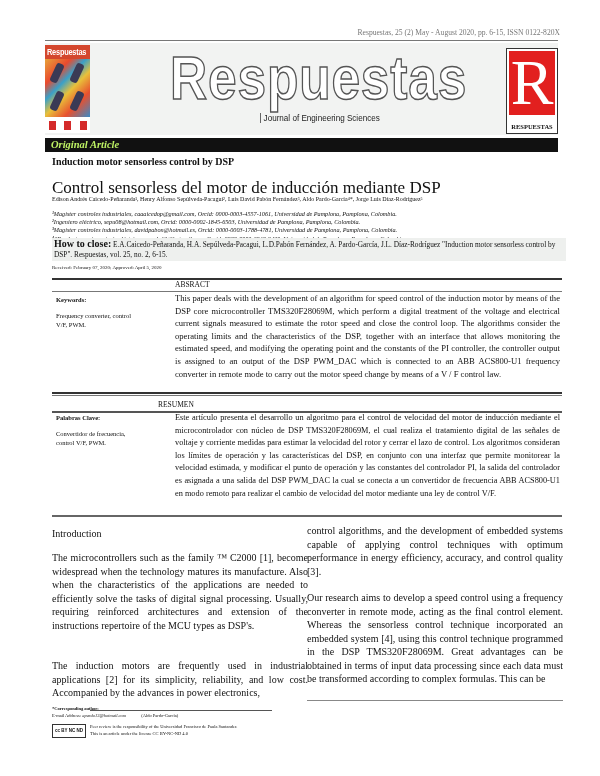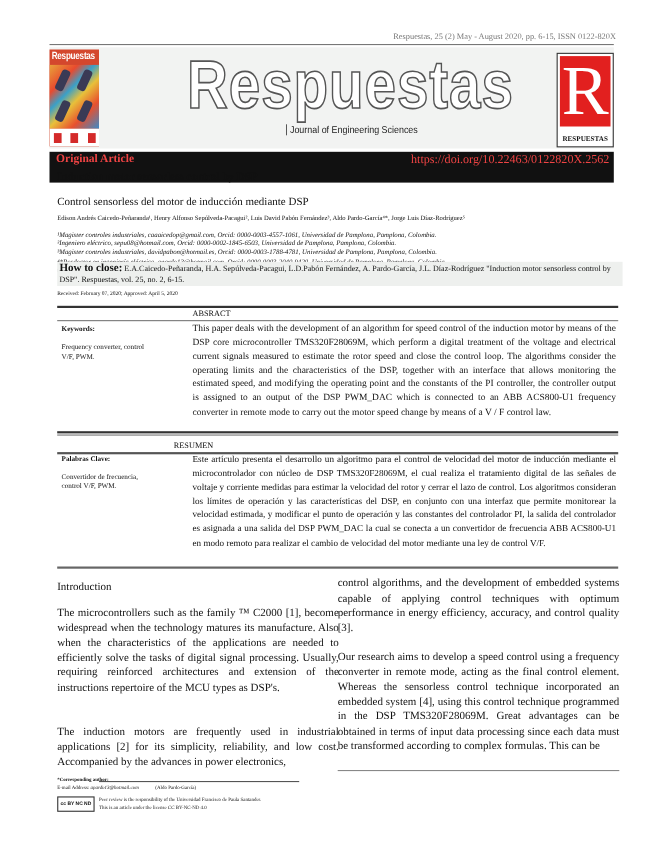--- a/index.html
+++ b/index.html
@@ -15,25 +15,25 @@
   .cover-fig { position: absolute; width: 8px; height: 20px; background: #3a3a55; border-radius: 3px; transform: rotate(25deg); }
   .cover-foot { position: absolute; left: 0; bottom: 0; width: 45px; height: 16px; background: #fff; }
   .cover-logo { position: absolute; bottom: 3px; width: 7px; height: 9px; background: #d42a2a; }
   .main-logo { left: 170px; top: 43px; font-family: "Liberation Sans", sans-serif; font-weight: bold; font-size: 62px; color: #fff; letter-spacing: 1px;
     -webkit-text-stroke: 1.5px #555; transform: scaleX(0.83); transform-origin: left top; line-height: 70px; }
   .subtitle-logo { left: 260px; top: 113px; font-family: "Liberation Sans", sans-serif; font-size: 9px; color: #222; transform: scaleX(0.9); transform-origin: left; border-left: 1.5px solid #555; padding-left: 3px; }
   .r-logo { left: 506px; top: 48px; width: 50px; height: 84px; border: 1px solid #333; background: #fff; }
   .r-box { position: absolute; left: 2px; top: 2px; width: 46px; height: 64px; background: #e2201f; display:flex; align-items:center; justify-content:center; }
   .r-letter { color: #fff; font-family: "Liberation Serif", serif; font-size: 64px; line-height: 64px; }
   .r-text { position: absolute; left: 0; bottom: 3px; width: 50px; text-align: center; font-size: 6.5px; font-weight: bold; }
-  .black-bar { left: 45px; top: 138px; width: 513px; height: 28px; background: #111; color: #ef4444; }
+  .black-bar { left: 45px; top: 138px; width: 513px; height: 14px; background: #111; color: #bef264; font-style: italic; }
   .bar-left { position: absolute; left: 6px; top: 0; font-weight: bold; font-size: 10.5px; line-height: 14px; }
   .bar-right { position: absolute; right: 4px; top: 0; font-size: 11px; line-height: 14px; }
   .title { left: 52px; top: 156px; font-weight: bold; font-size: 10px; }
-  .subtitle { left: 52px; top: 178px; font-size: 10px; }
+  .subtitle { left: 52px; top: 178px; font-size: 17px; }
   .authors { left: 52px; top: 196px; font-size: 6px; }
   .affils { left: 52px; top: 210px; font-size: 6.2px; font-style: italic; line-height: 8.2px; }
   .howto { left: 52px; top: 238px; width: 510px; font-size: 7.3px; line-height: 10px; background: #eef0ee; padding: 1px 2px; }
   .howto b { font-size: 10px; }
   .dates { left: 52px; top: 265px; font-size: 5px; }
   .rule-thick { height: 2px; background: #333; }
   .rule-thin { height: 1px; background: #777; }
   .sec-label { font-weight: normal; font-size: 7.5px; }
   .kw-head { font-weight: bold; font-size: 6.5px; }
   .kw-body { font-size: 6.5px; line-height: 9px; width: 85px; }
@@ -71,21 +71,20 @@
 
 <div class="abs r-logo">
   <div class="r-box">
     <span class="r-letter">R</span>
   </div>
   <div class="r-text">RESPUESTAS</div>
 </div>
 
 <div class="abs black-bar">
   <span class="bar-left">Original Article</span>
-  <span class="bar-right">https://doi.org/10.22463/0122820X.2562</span>
 </div>
 
 <div class="abs title">Induction motor sensorless control by DSP</div>
 <div class="abs subtitle">Control sensorless del motor de inducción mediante DSP</div>
 <div class="abs authors">Edison Andrés Caicedo-Peñaranda¹, Henry Alfonso Sepúlveda-Pacagui², Luis David Pabón Fernández³, Aldo Pardo-García⁴*, Jorge Luis Díaz-Rodríguez⁵</div>
 <div class="abs affils">
   <div>¹Magister controles industriales, caaaicedop@gmail.com, Orcid: 0000-0003-4557-1061, Universidad de Pamplona, Pamplona, Colombia.</div>
   <div>²Ingeniero eléctrico, sepu08@hotmail.com, Orcid: 0000-0002-1845-6503, Universidad de Pamplona, Pamplona, Colombia.</div>
   <div>³Magister controles industriales, davidpabon@hotmail.es, Orcid: 0000-0003-1788-4781, Universidad de Pamplona, Pamplona, Colombia.</div>
   <div>⁴*Posdoctor en ingeniería eléctrica, apardo13@hotmail.com, Orcid: 0000-0003-2040-9420, Universidad de Pamplona, Pamplona, Colombia.</div>

